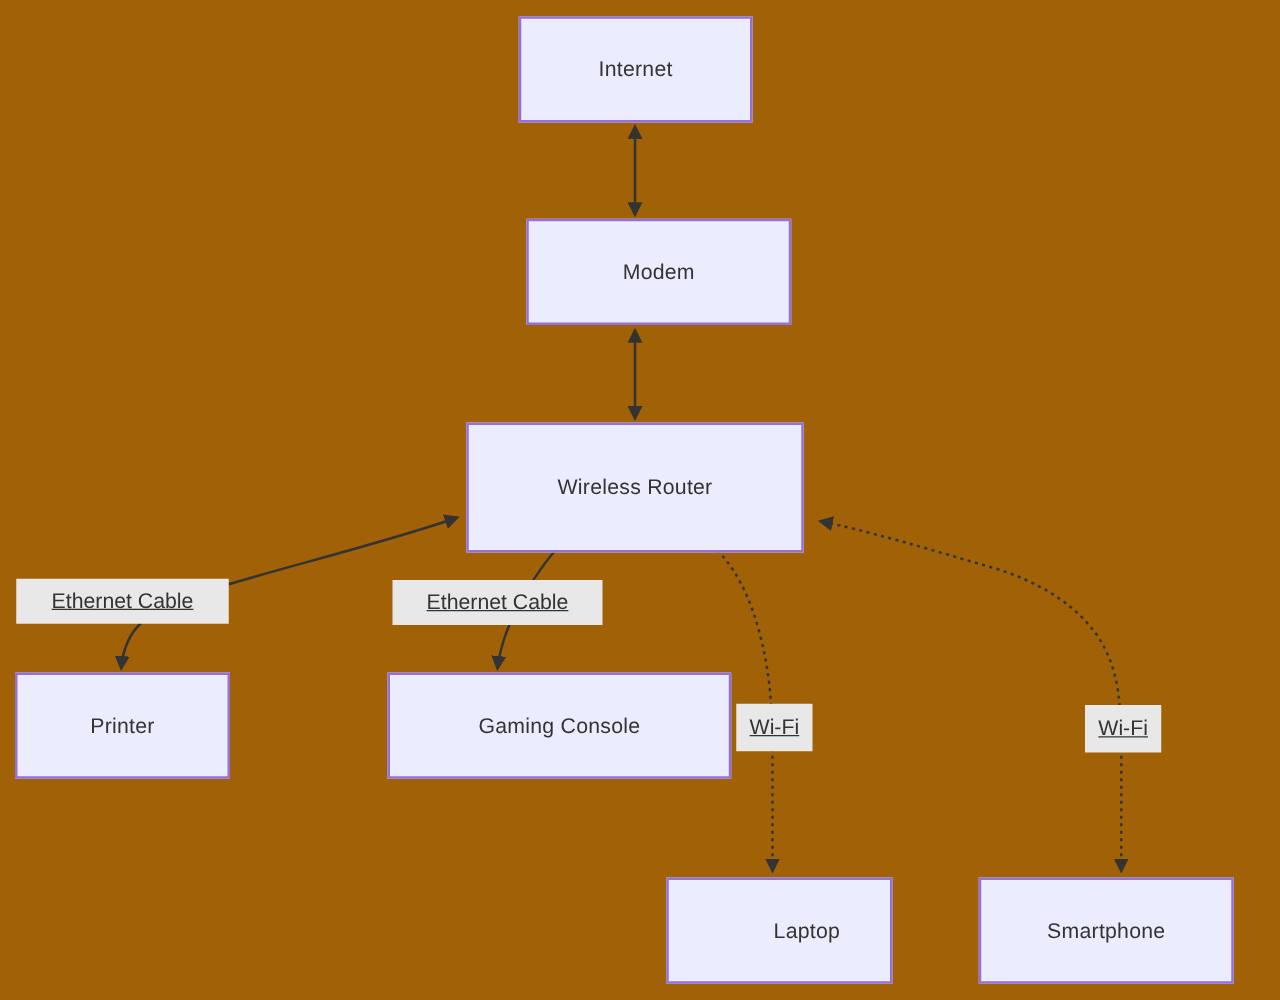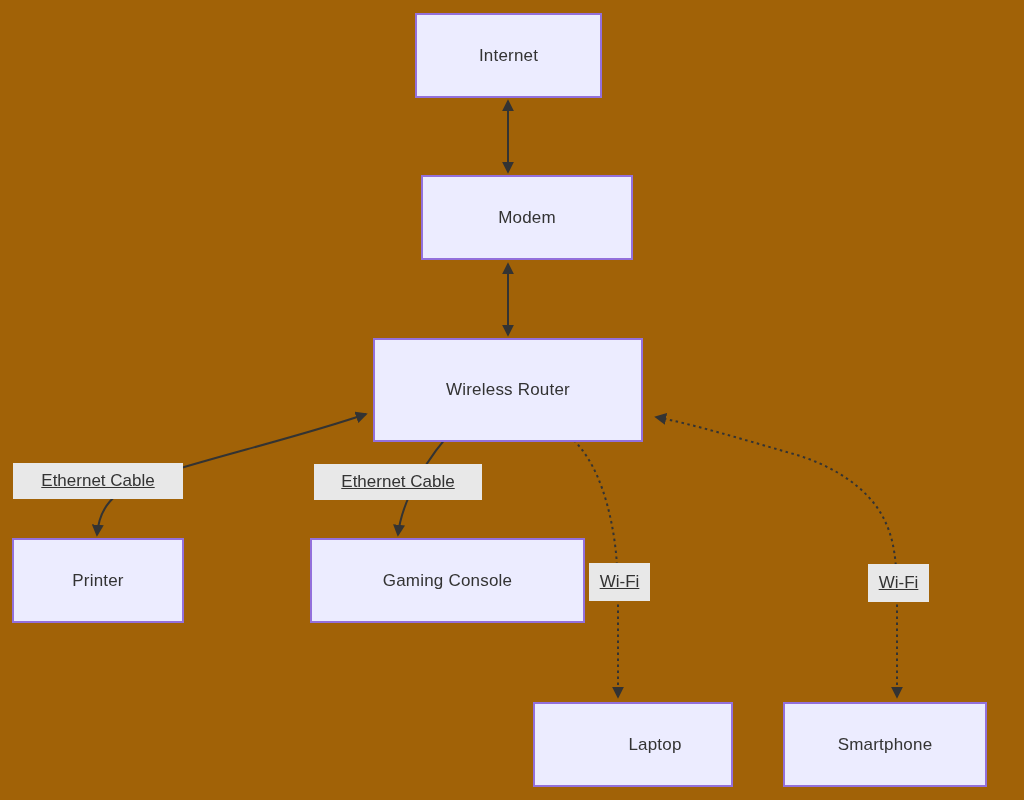--- a/index.html
+++ b/index.html
@@ -94,21 +94,21 @@
   </div>
 
   <div class="node" style="left:12px; top:538px; width:172px; height:85px;">
     <span>Printer</span>
   </div>
 
   <div class="node" style="left:262px; top:538px; width:275px; height:85px;margin-left:48px;">
     <span>Gaming Console</span>
   </div>
 
-  <div class="node" style="left:533px; top:702px; width:200px; height:85px;padding-left:44px;">
+  <div class="node" style="left:533px; top:702px; width:181px; height:85px;padding-left:44px;">
     <span>Laptop</span>
   </div>
 
   <div class="node" style="left:783px; top:702px; width:204px; height:85px;">
     <span>Smartphone</span>
   </div>
 
   <div class="edge-label" style="left:13px; top:463px; width:170px; height:36px;">Ethernet Cable</div>
 
   <div class="edge-label" style="left:314px; top:464px; width:168px; height:36px;">Ethernet Cable</div>

